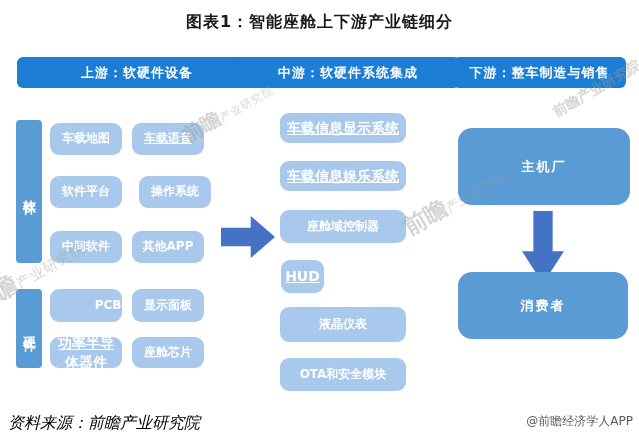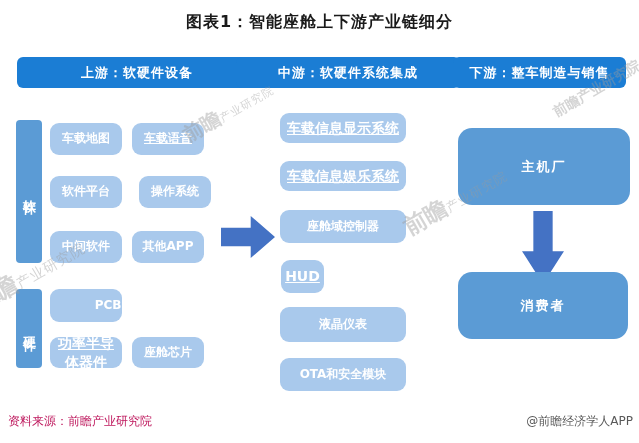--- a/index.html
+++ b/index.html
@@ -104,22 +104,23 @@
     white-space: nowrap;
     pointer-events: none;
     font-weight: bold;
     z-index: 5;
   }
   .wm .sub { font-size: 55%; font-weight: normal; letter-spacing: 1px; }
   .footer-src {
     position: absolute;
     left: 8px;
     top: 413px;
-    font-size: 12px;
-    color: #be185d;
+    font-size: 16px;
+    color: #000000;
+    font-style: italic;
   }
   .footer-credit {
     position: absolute;
     right: 6px;
     top: 413px;
     font-size: 12px;
     color: #595959;
   }
 </style>
 </head>
@@ -141,20 +142,21 @@
   <div class="vbar" style="left:16px; top:120px; height:143px;">软件</div>
   <div class="box" style="left:50px; top:123px; width:72px; height:32px;">车载地图</div>
   <div class="box" style="left:132px; top:123px; width:72px; height:32px;text-decoration:underline;">车载语音</div>
   <div class="box" style="left:50px; top:176px; width:72px; height:32px;">软件平台</div>
   <div class="box" style="left:139px; top:176px; width:72px; height:32px;">操作系统</div>
   <div class="box" style="left:50px; top:231px; width:72px; height:32px;">中间软件</div>
   <div class="box" style="left:132px; top:231px; width:72px; height:32px;">其他APP</div>
 
   <div class="vbar" style="left:16px; top:289px; height:79px;">硬件</div>
   <div class="box" style="left:50px; top:289px; width:72px; height:33px;padding-left:48px;">PCB</div>
+  <div class="box" style="left:132px; top:289px; width:72px; height:33px;">显示面板</div>
   <div class="box small-text" style="left:50px; top:337px; width:72px; height:31px;">功率半导体器件</div>
   <div class="box" style="left:132px; top:337px; width:72px; height:31px;">座舱芯片</div>
 
   <div class="arrow-right"></div>
 
   <div class="box small-text" style="left:280px; top:113px; width:126px; height:30px;">车载信息显示系统</div>
   <div class="box small-text" style="left:280px; top:161px; width:126px; height:30px;">车载信息娱乐系统</div>
   <div class="box" style="left:280px; top:210px; width:126px; height:33px;">座舱域控制器</div>
   <div class="box small-text" style="left:281px; top:260px; width:43px; height:33px;">HUD</div>
   <div class="box" style="left:280px; top:307px; width:126px; height:35px;">液晶仪表</div>

